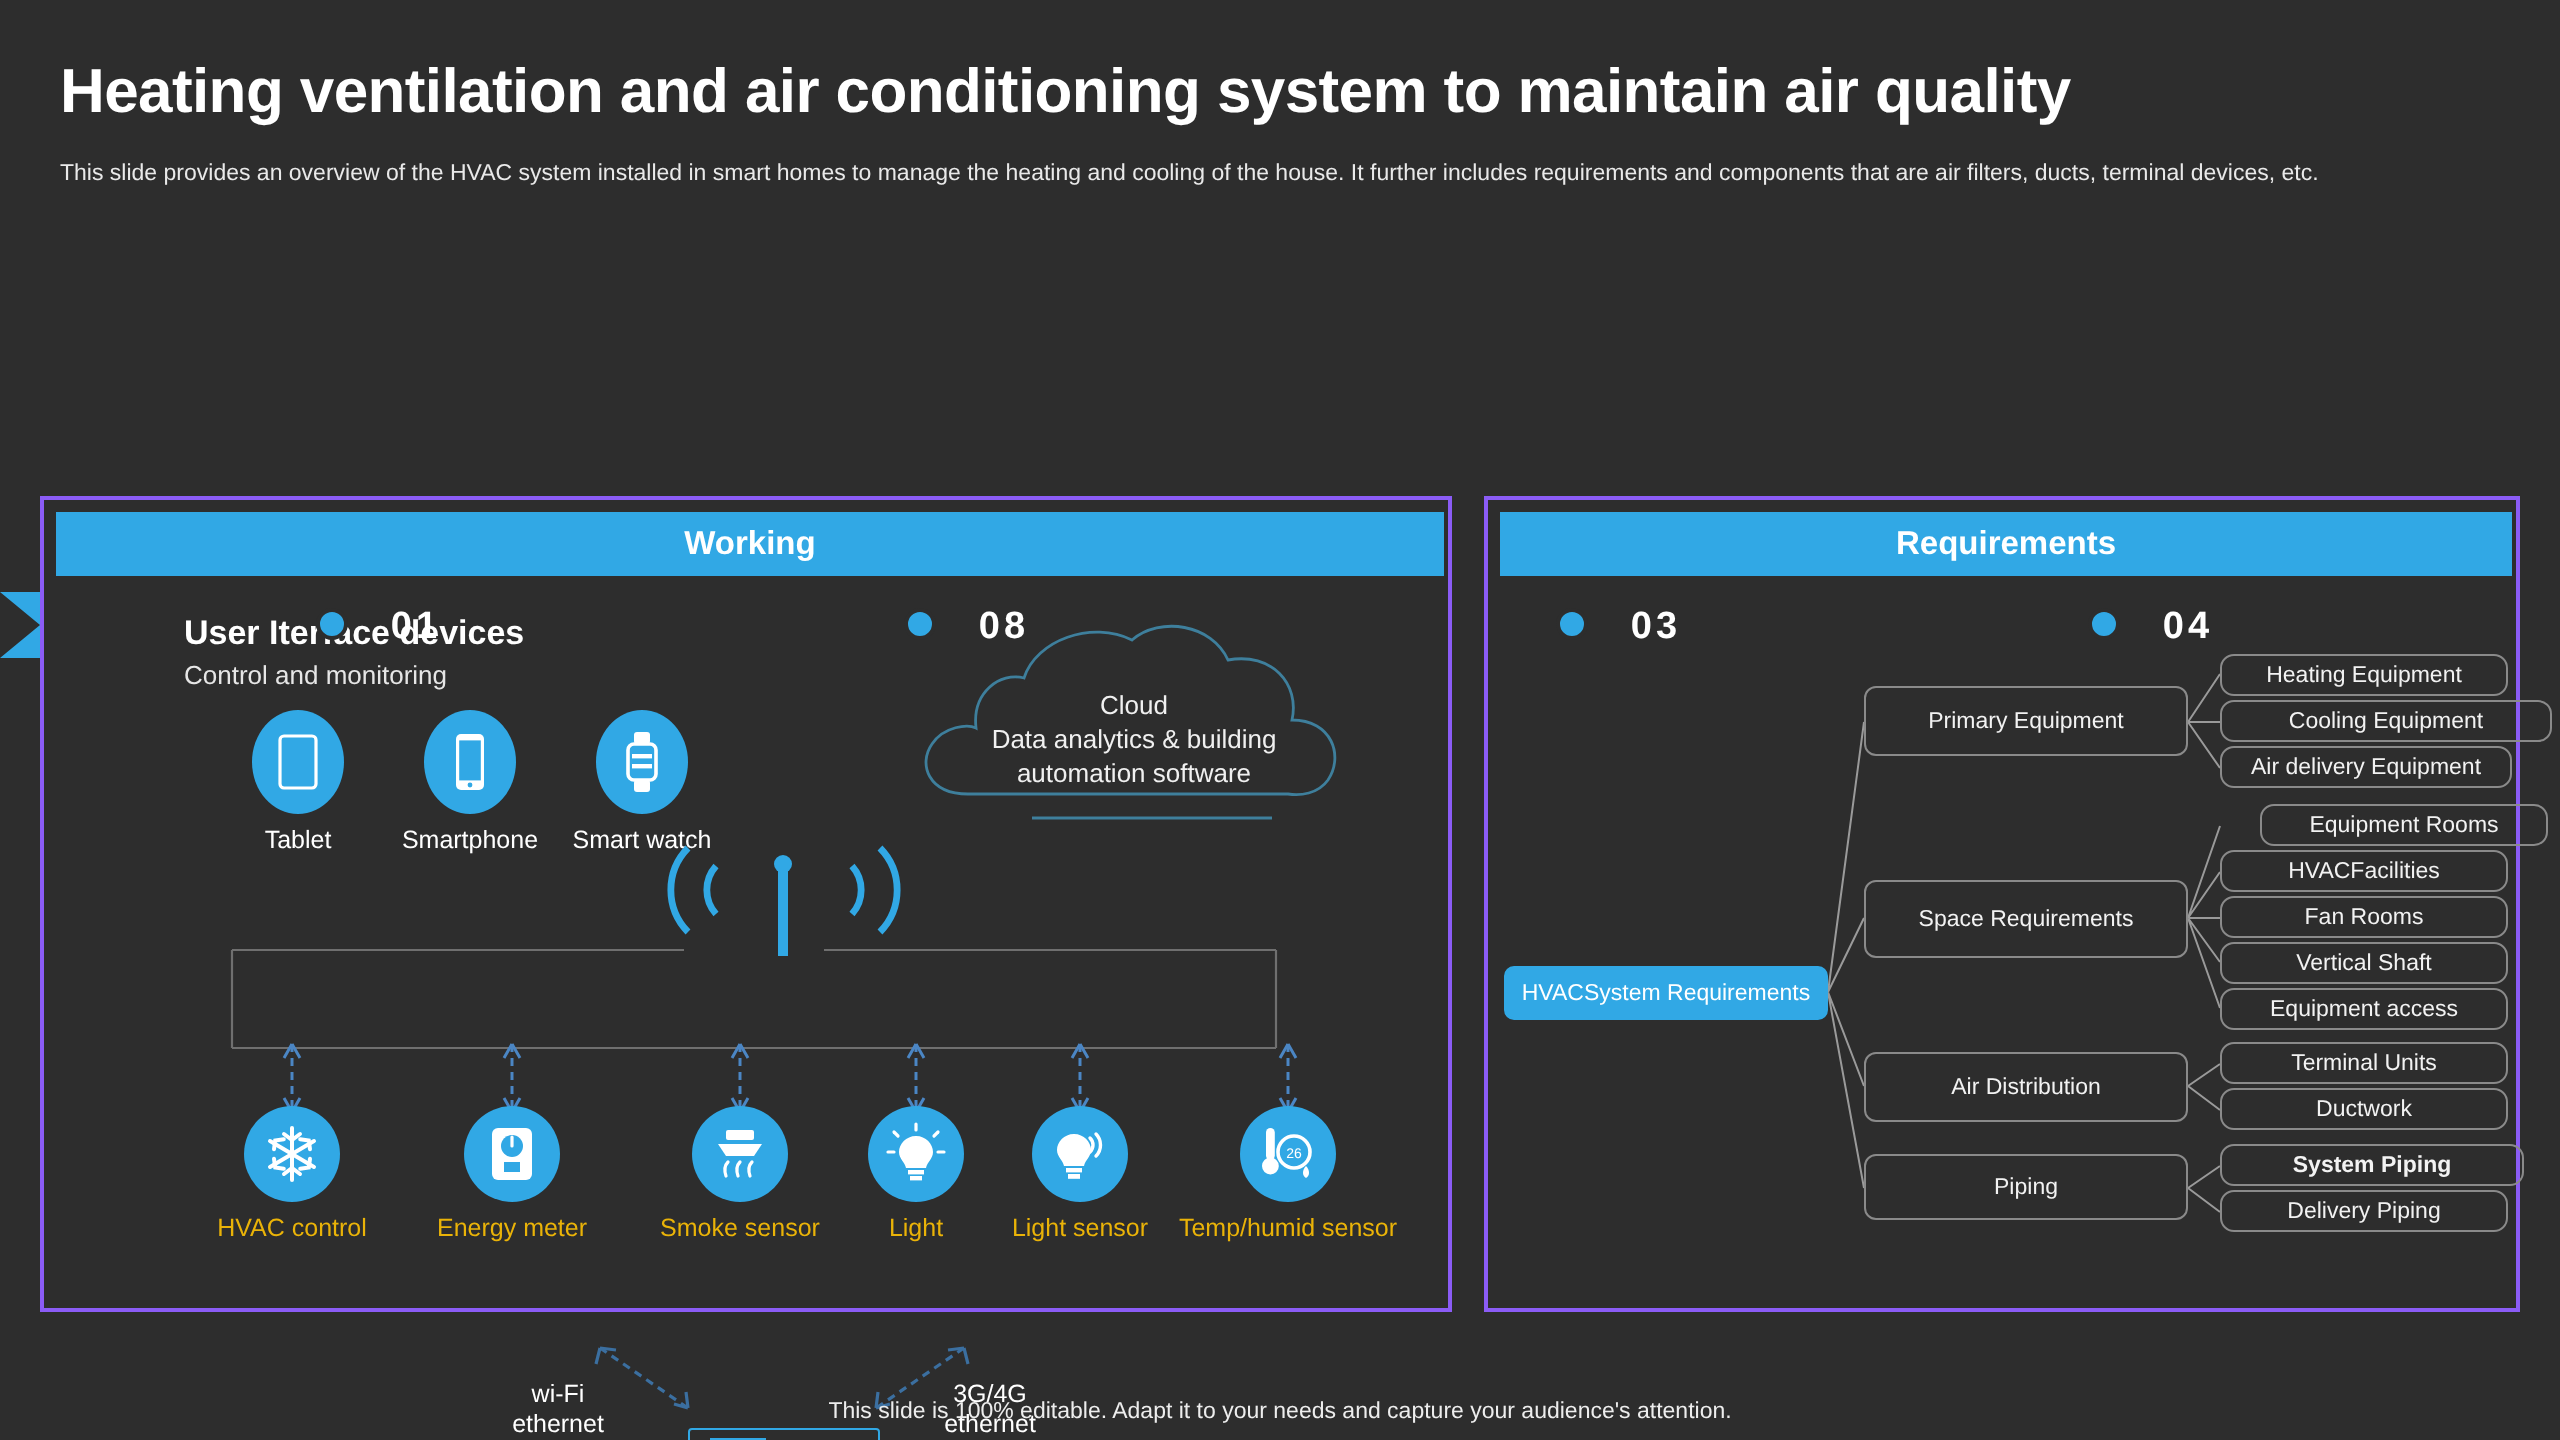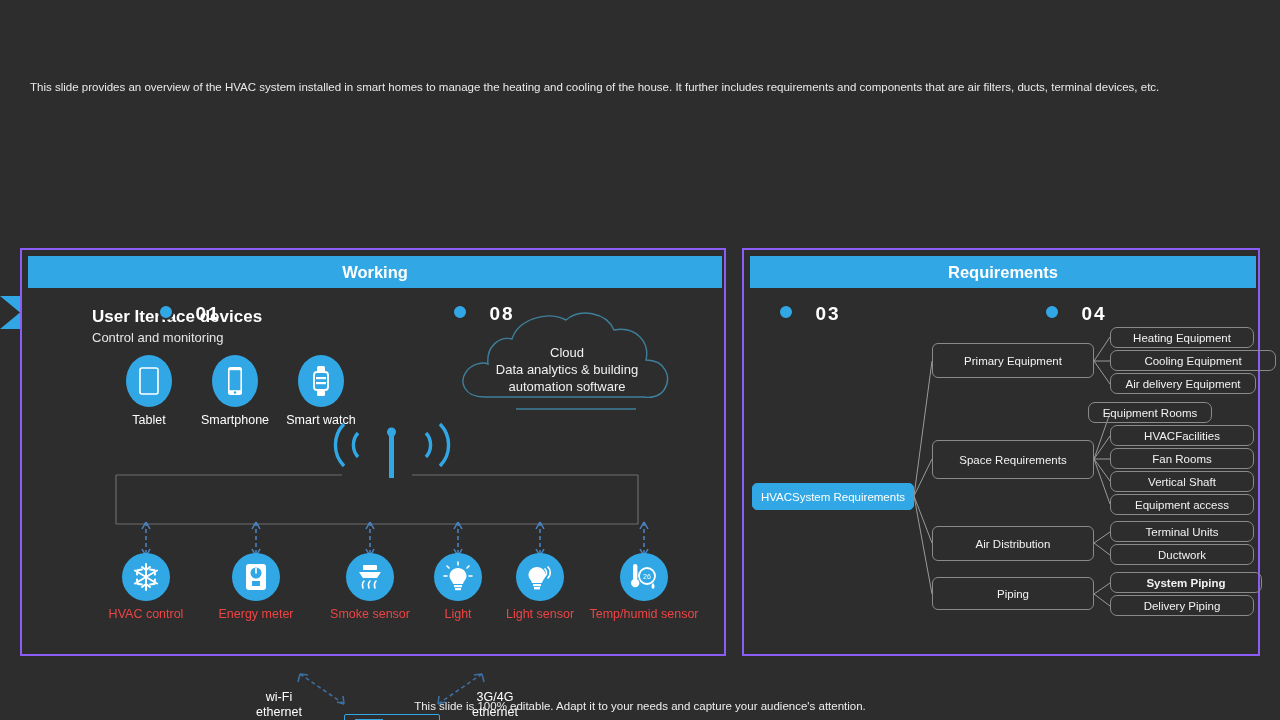--- a/index.html
+++ b/index.html
@@ -114,21 +114,21 @@
   }
   .lbl { position: absolute; font-size: 12.5px; color: #ffffff; line-height: 15px; text-align: center; }
 
   .sensor { position: absolute; }
   .sensor-circle {
     width: 48px; height: 48px; border-radius: 50%; background: #31a8e5;
     display: flex; align-items: center; justify-content: center;
   }
   .sensor-label {
     position: absolute; top: 54px; left: 50%; transform: translateX(-50%);
-    font-size: 12.5px; color: #ef4444; white-space: nowrap; text-align: center; line-height: 15px;
+    font-size: 12.5px; color: #eab308; white-space: nowrap; text-align: center; line-height: 15px;
   }
 
   
   .node {
     position: absolute; border: 1px solid #8a8a8a; border-radius: 6px;
     display: flex; align-items: center; justify-content: center;
     font-size: 11.5px; color: #f2f2f2; background: transparent;
   }
   .node.root {
     background: #31a8e5; border-color: #31a8e5; color: #ffffff; border-radius: 5px;
@@ -139,20 +139,21 @@
   .footer {
     position: absolute; left: 0; top: 700px; width: 1280px; text-align: center;
     font-size: 11.5px; color: #ededed;
   }
 </style>
 </head>
 <body>
 
 <div class="slide">
 
+  <div class="title">Heating ventilation and air conditioning system to maintain air quality</div>
   <div class="subtitle">This slide provides an overview of the HVAC  system installed in smart homes to manage the heating and cooling of the house. It further includes requirements and components that are air filters, ducts, terminal devices, etc.</div>
 
   <div class="steps">
 
     <div class="hvac-chev">
       <span>HVAC</span>
     </div>
 
     <div class="step" style="left:158px;">
       <div class="step-dot"></div>
@@ -450,21 +451,21 @@
     <div class="node leaf" style="left:366px; top:77px; width:144px; height:21px;">
       <span>Heating Equipment</span>
     </div>
     <div class="node leaf" style="left:366px; top:100px; width:166px; height:21px;">
       <span>Cooling Equipment</span>
     </div>
     <div class="node leaf" style="left:366px; top:123px; width:146px; height:21px;">
       <span>Air delivery Equipment</span>
     </div>
 
-    <div class="node leaf" style="left:344px; top:152px; width:124px; height:21px;">
+    <div class="node leaf" style="left:386px; top:152px; width:144px; height:21px;">
       <span>Equipment Rooms</span>
     </div>
     <div class="node leaf" style="left:366px; top:175px; width:144px; height:21px;">
       <span>HVACFacilities</span>
     </div>
     <div class="node leaf" style="left:366px; top:198px; width:144px; height:21px;">
       <span>Fan Rooms</span>
     </div>
     <div class="node leaf" style="left:366px; top:221px; width:144px; height:21px;">
       <span>Vertical Shaft</span>

